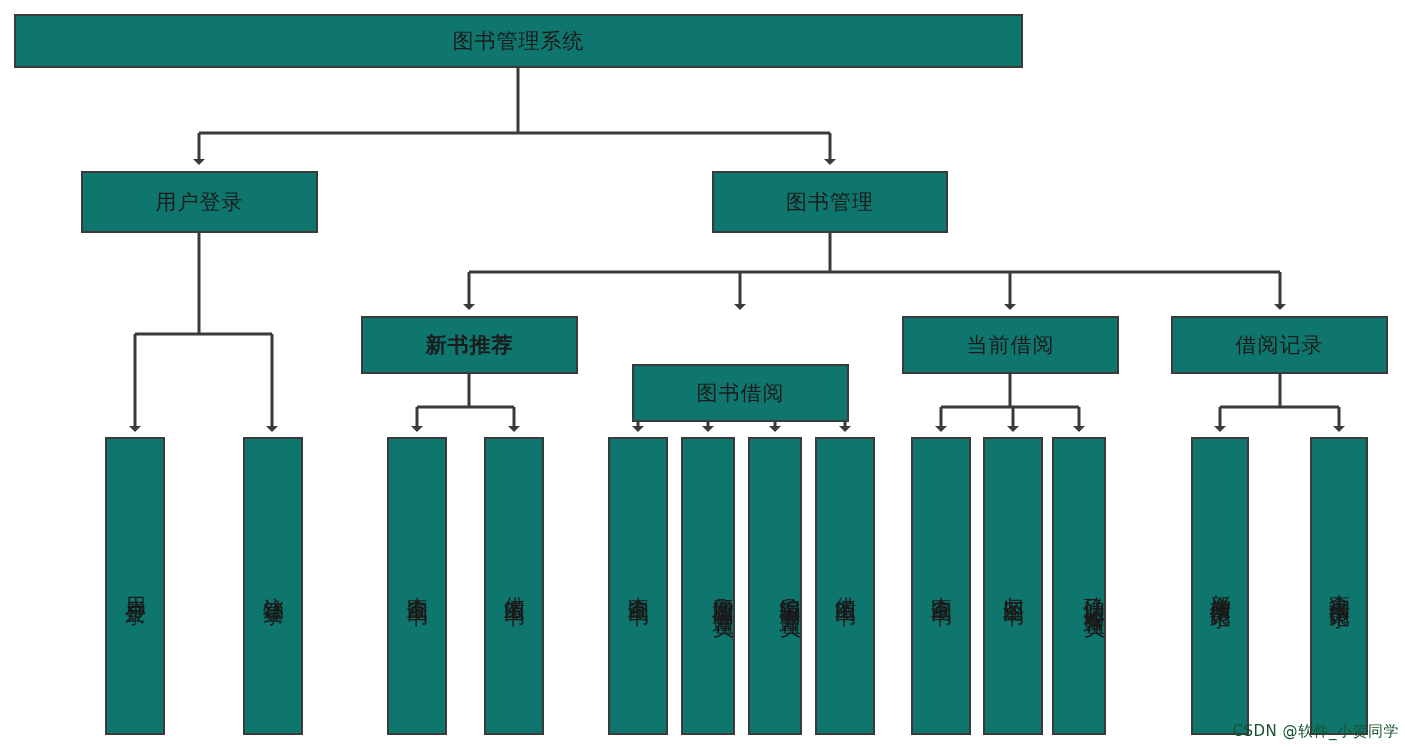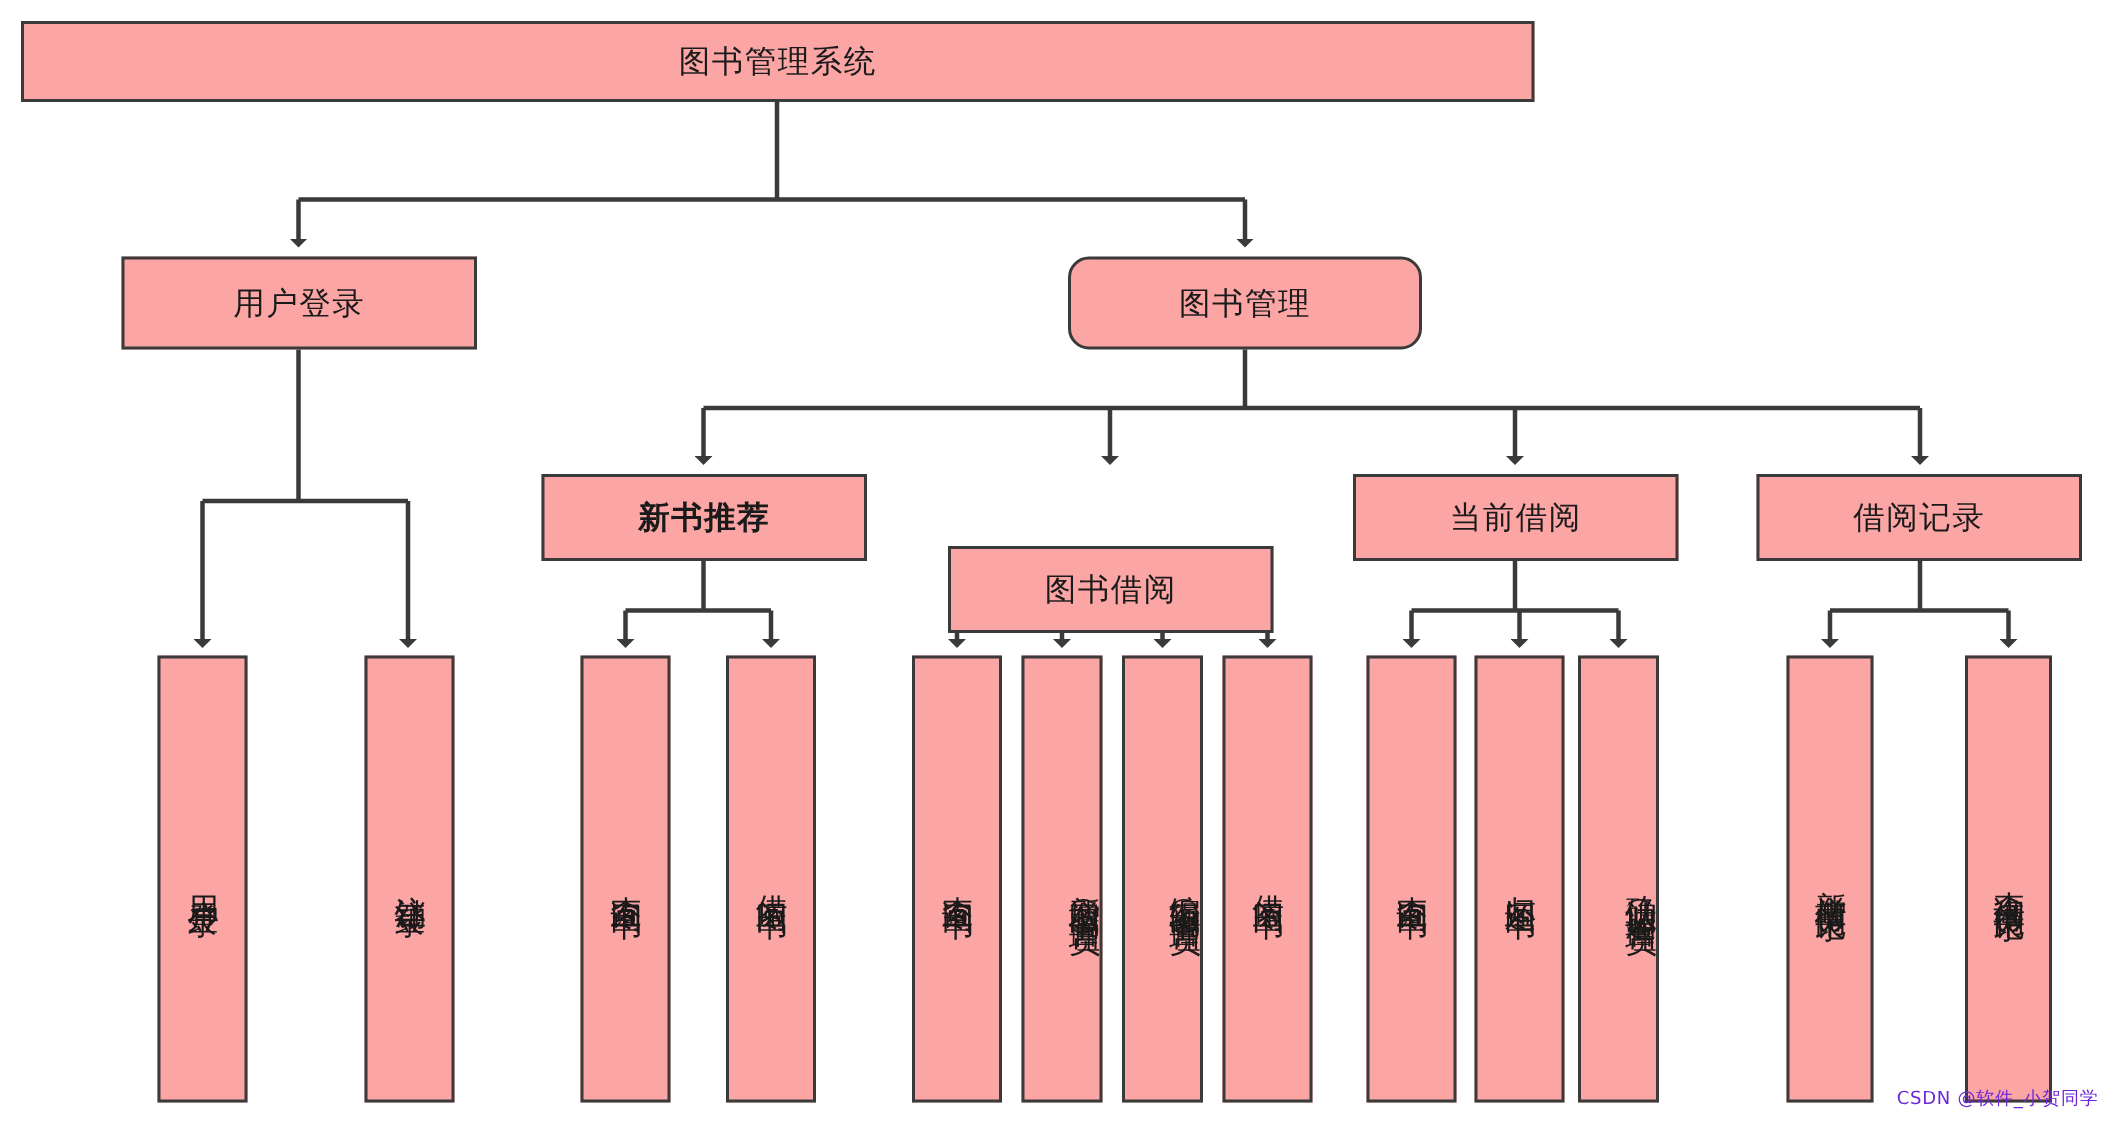--- a/index.html
+++ b/index.html
@@ -12,21 +12,21 @@
     width: 1405px;
     height: 747px;
     background: #ffffff;
     font-family: "DejaVu Sans", "Liberation Sans", sans-serif;
     overflow: hidden;
   }
   .node {
     position: absolute;
     box-sizing: border-box;
     border: 2px solid #3a3a3a;
-    background: #fca5a5;
+    background: #0f766e;
     display: flex;
     align-items: center;
     justify-content: center;
     color: #1a1a1a;
   }
   .node.horiz {
     font-size: 21px;
     letter-spacing: 1px;
   }
   .node.vert {
@@ -49,22 +49,22 @@
     left: 0;
     top: 0;
     width: 1405px;
     height: 747px;
     pointer-events: none;
   }
   .watermark {
     position: absolute;
     right: 6px;
     bottom: 6px;
-    font-size: 12px;
-    color: #6d28d9;
+    font-size: 15px;
+    color: #14532d;
     letter-spacing: 0.5px;
     white-space: nowrap;
   }
 </style>
 </head>
 <body>
 
 <div id="canvas">
 
   <svg class="links" viewBox="0 0 1405 747">
@@ -117,21 +117,21 @@
     </g>
   </svg>
 
   <div class="node horiz" style="left:14px;top:14px;width:1009px;height:54px;">
     <span>图书管理系统</span>
   </div>
 
   <div class="node horiz" style="left:81px;top:171px;width:237px;height:62px;">
     <span>用户登录</span>
   </div>
-  <div class="node horiz" style="left:712px;top:171px;width:236px;height:62px;border-radius:14px;">
+  <div class="node horiz" style="left:712px;top:171px;width:236px;height:62px;">
     <span>图书管理</span>
   </div>
 
   <div class="node horiz" style="left:361px;top:316px;width:217px;height:58px;font-weight:bold;">
     <span>新书推荐</span>
   </div>
   <div class="node horiz" style="left:632px;top:316px;width:217px;height:58px;margin-top:48px;">
     <span>图书借阅</span>
   </div>
   <div class="node horiz" style="left:1171px;top:316px;width:217px;height:58px;">

